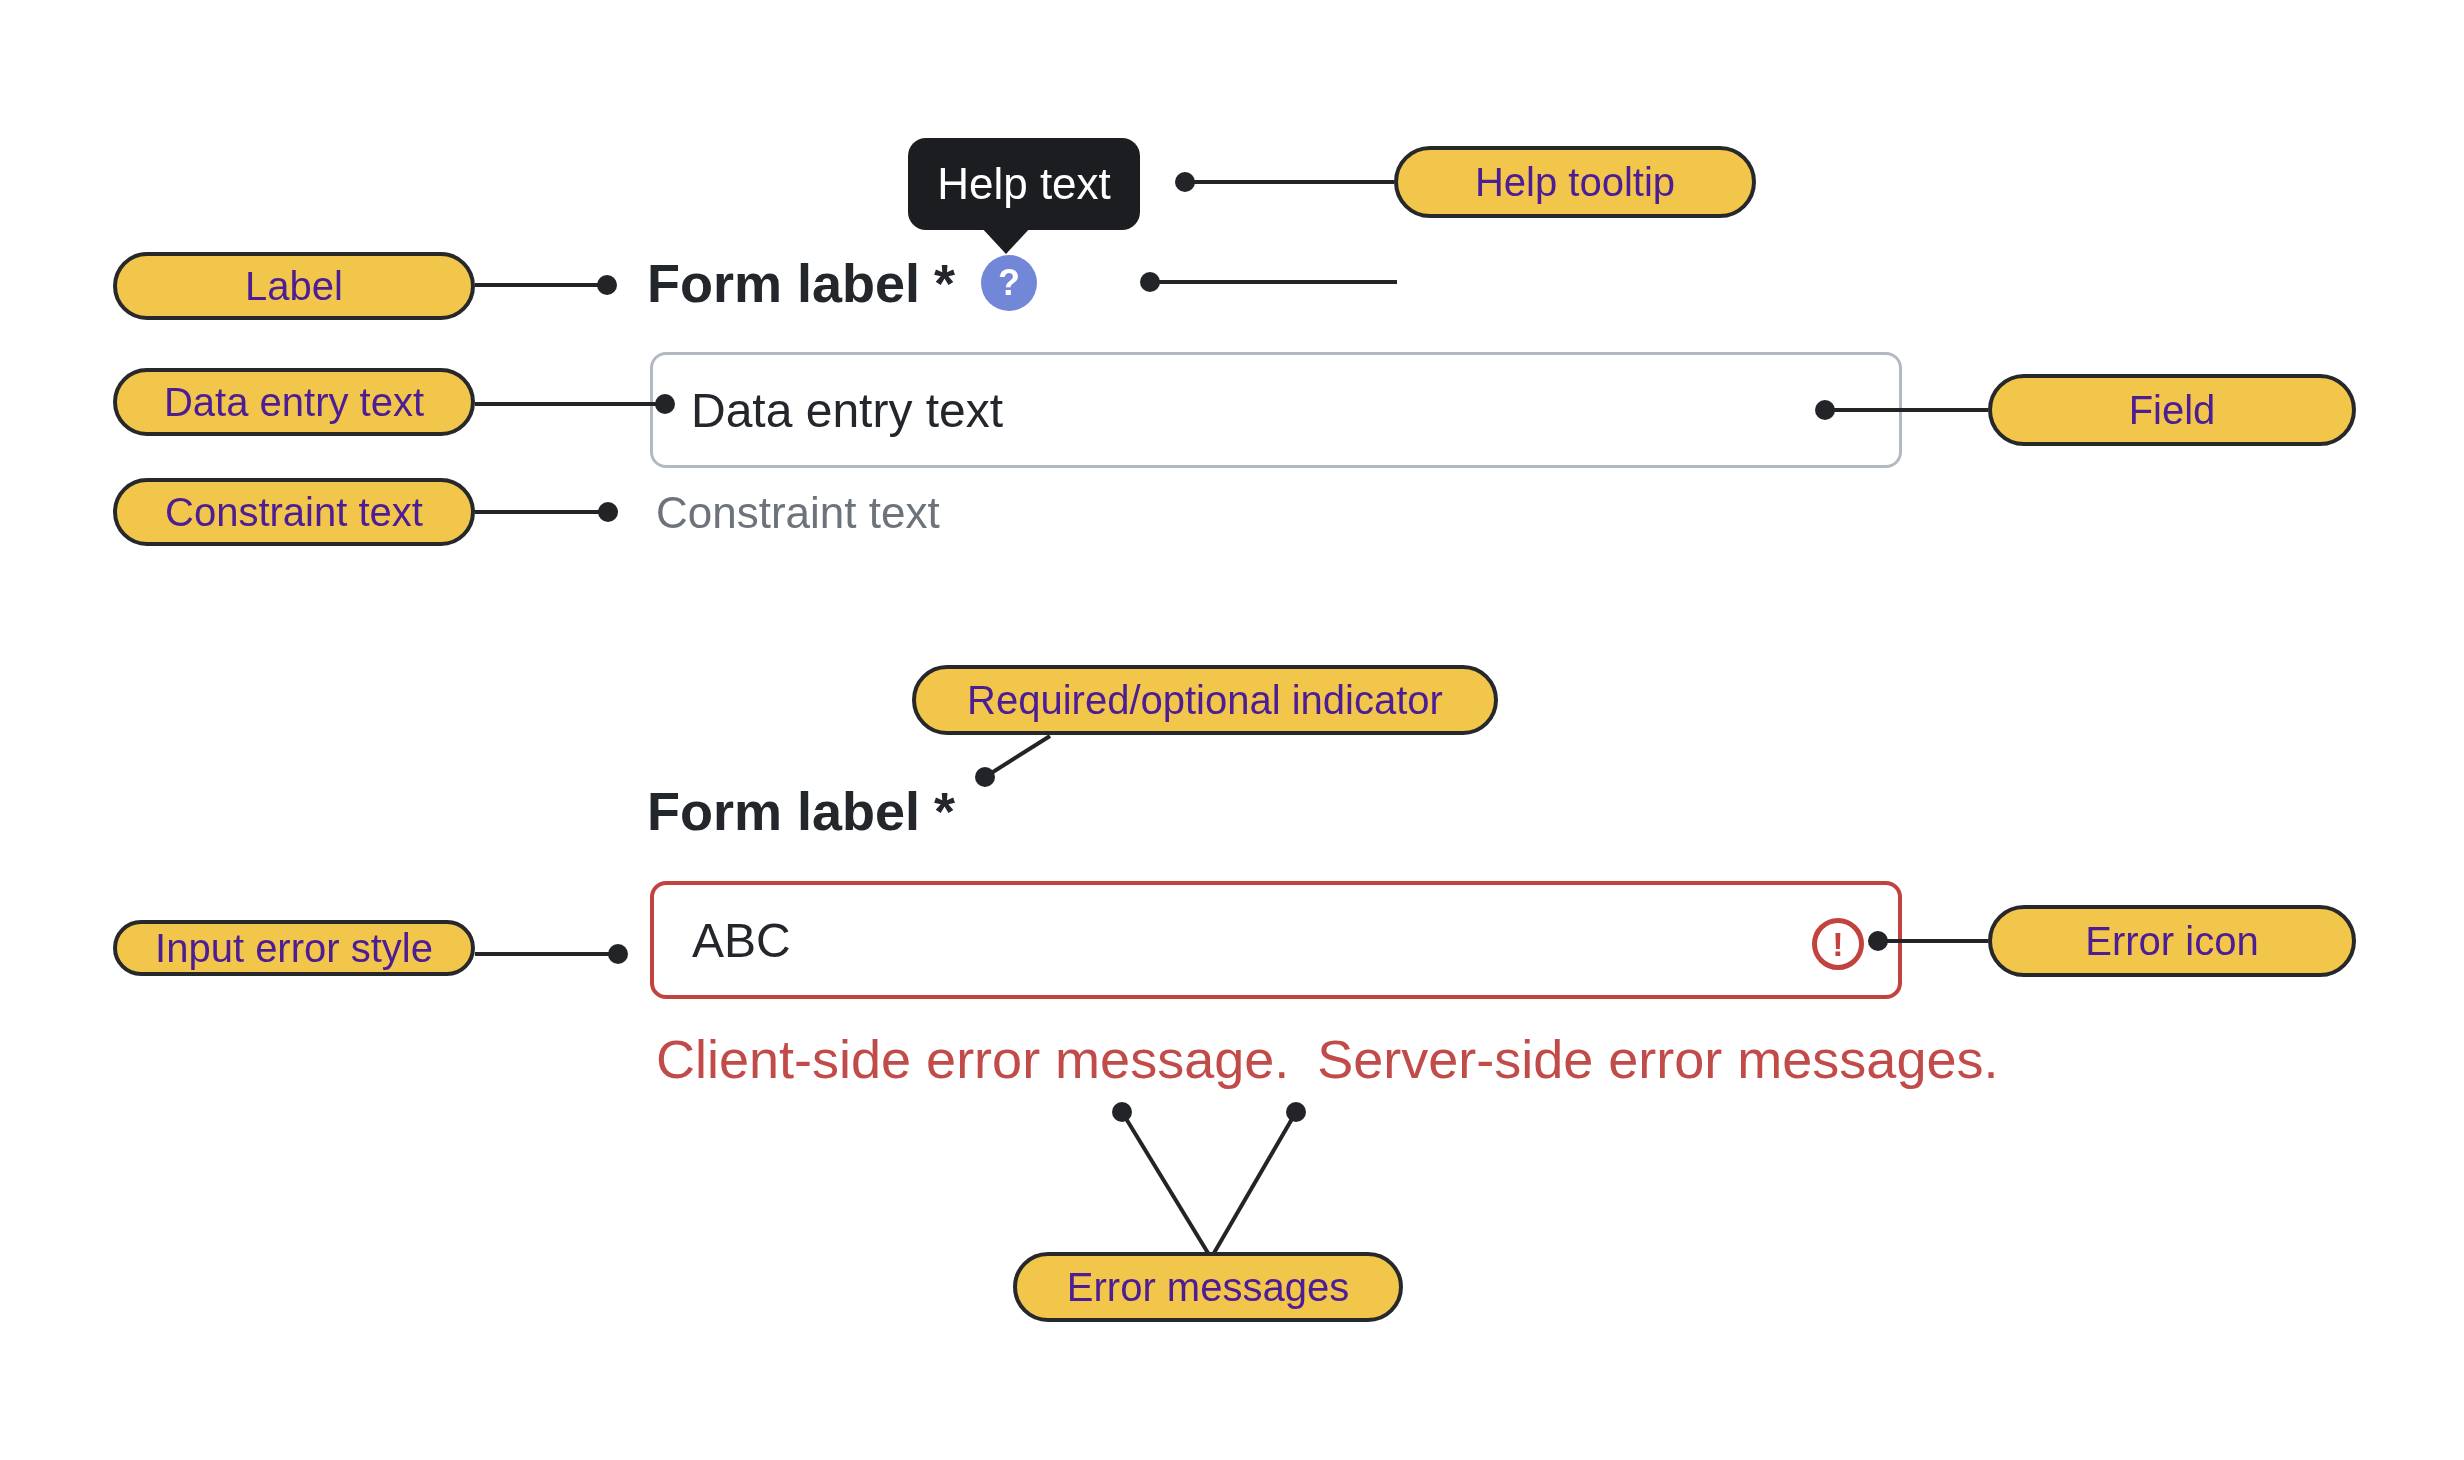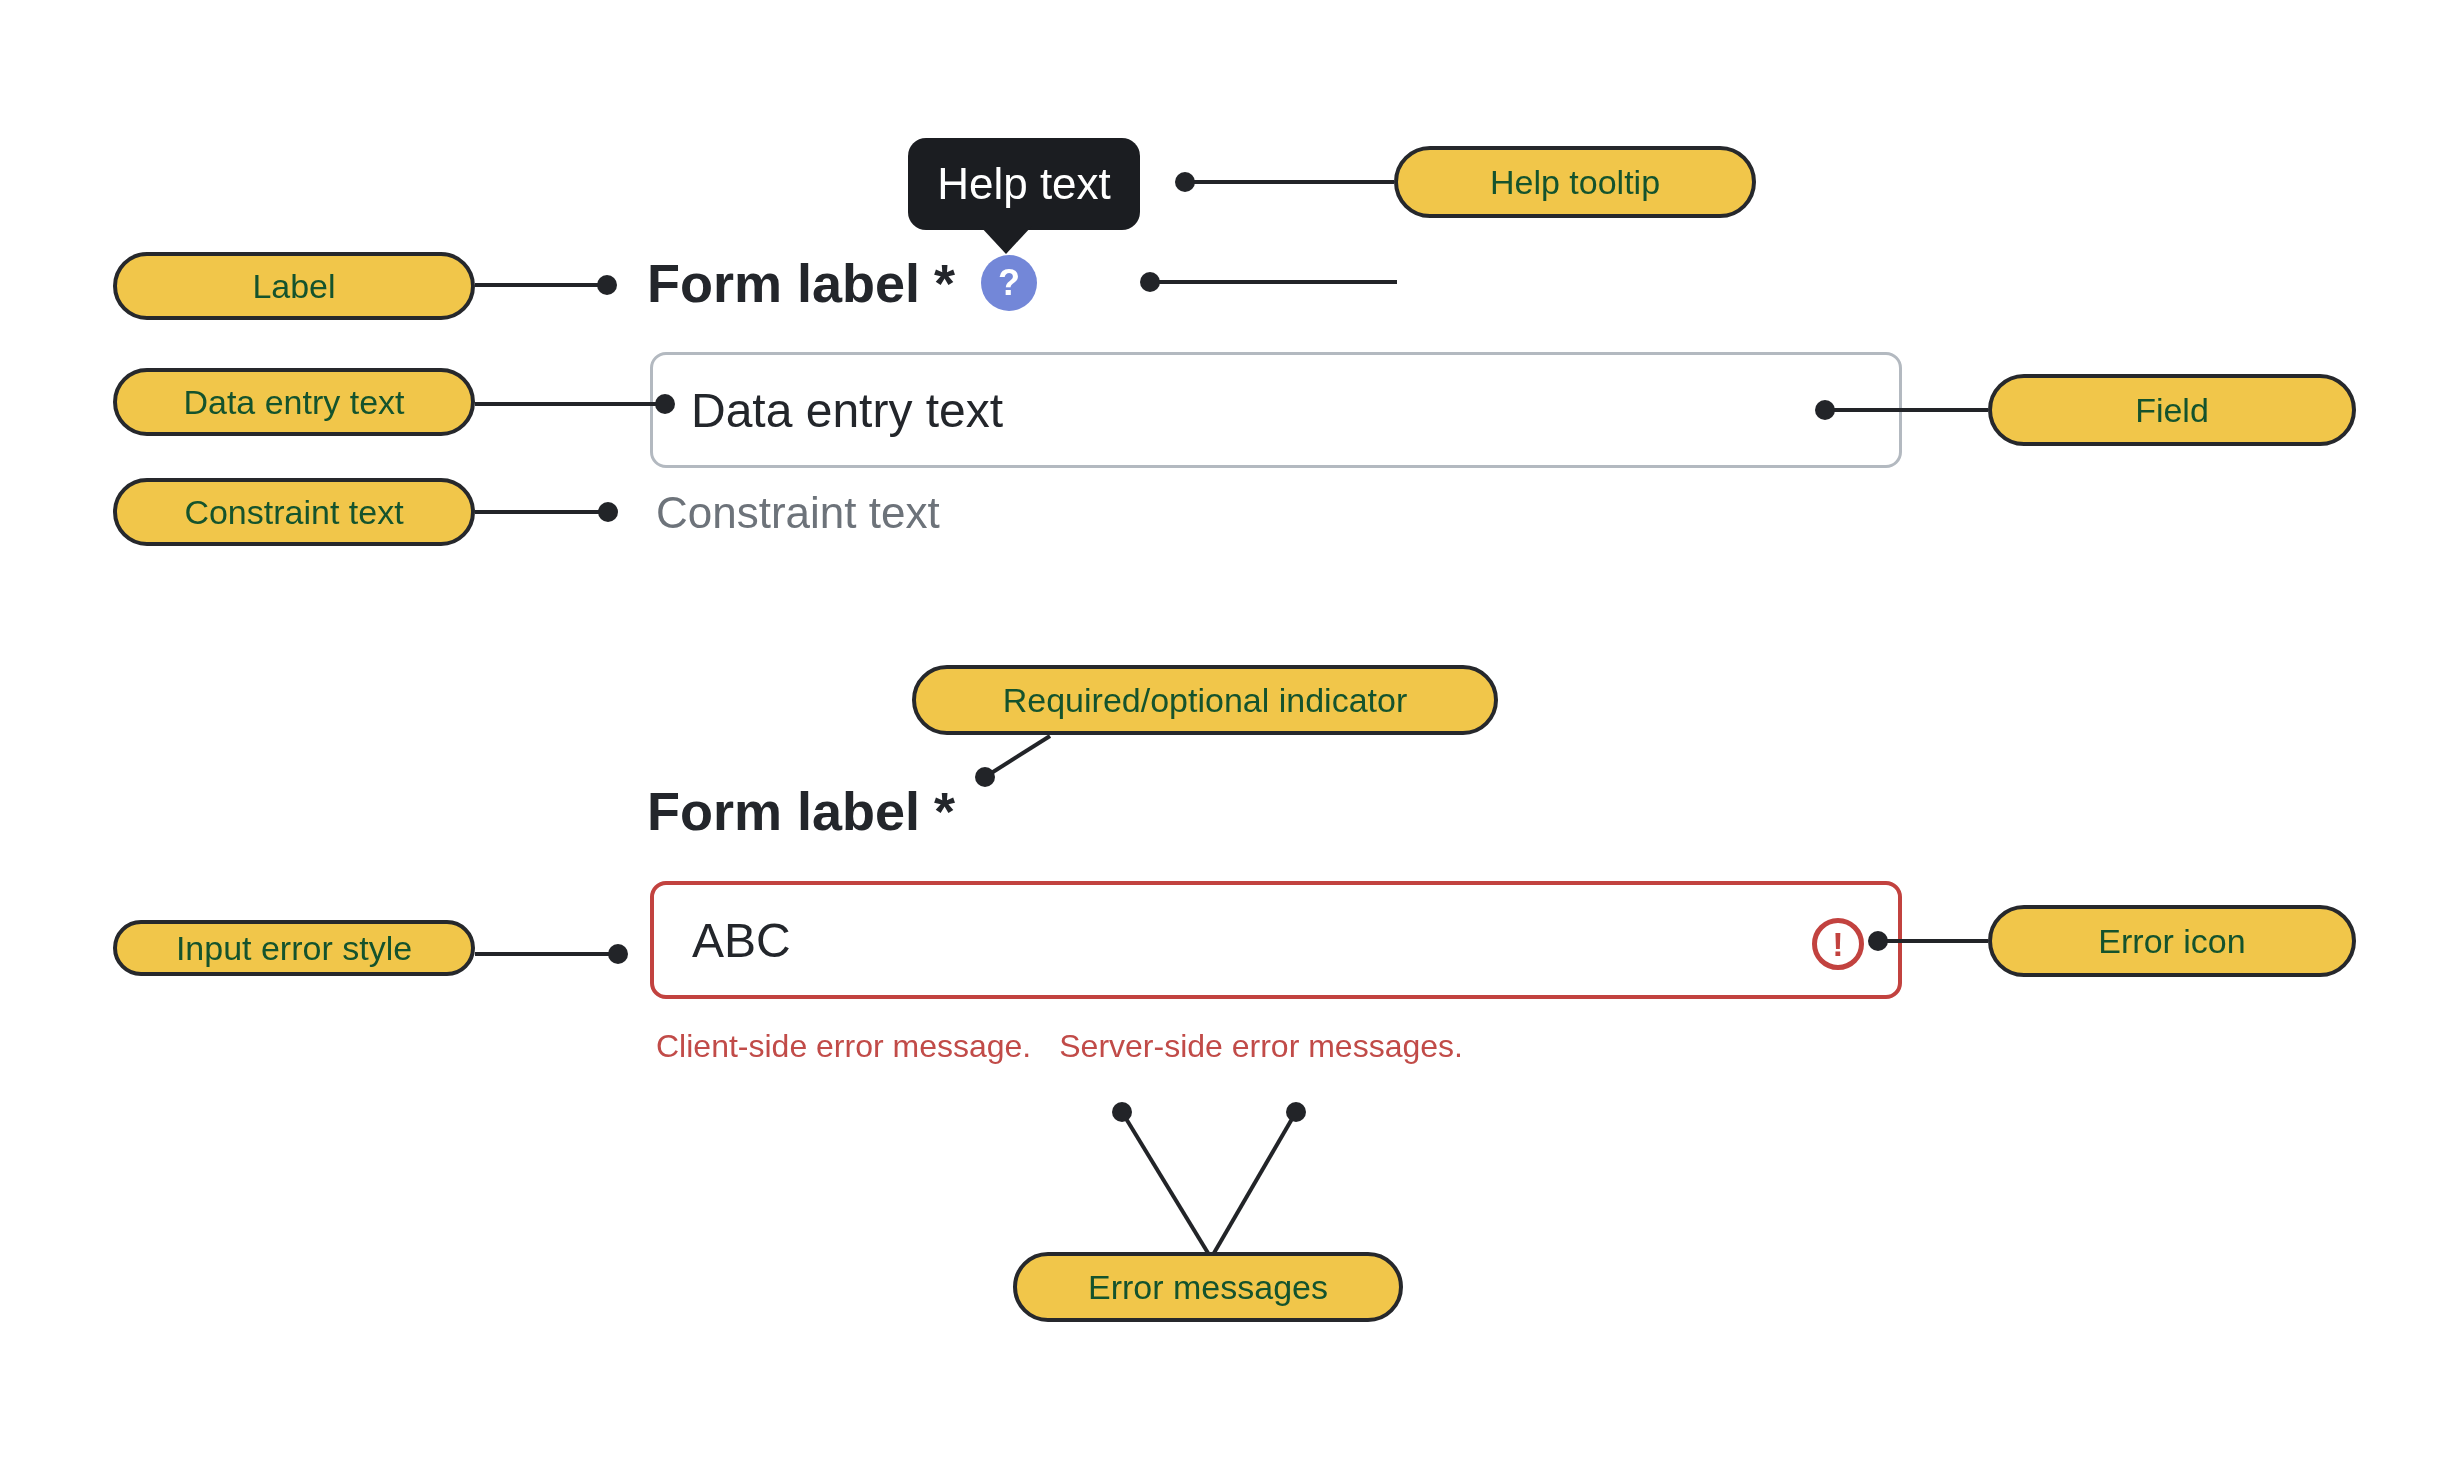--- a/index.html
+++ b/index.html
@@ -16,21 +16,21 @@
     --connector:#222428;
   }
   *{margin:0;padding:0;box-sizing:border-box;}
   html,body{width:2464px;height:1460px;background:#ffffff;overflow:hidden;
     font-family:"Liberation Sans","DejaVu Sans",sans-serif;}
   .canvas{position:absolute;left:0;top:0;width:2464px;height:1460px;}
 
   
   .pill{position:absolute;display:flex;align-items:center;justify-content:center;
     background:var(--annotation-yellow);border:4px solid var(--pill-border);
-    border-radius:40px;font-size:34px;color:#14532d;z-index:3;}
+    border-radius:40px;font-size:40px;color:#4c1d95;z-index:3;}
 
   
   .tooltip{position:absolute;left:908px;top:138px;width:232px;height:92px;
     background:var(--tooltip-bg);color:var(--tooltip-text);border-radius:18px;
     display:flex;align-items:center;justify-content:center;font-size:44px;z-index:3;text-align:right;}
   .tooltip-arrow{position:absolute;left:980px;top:226px;width:0;height:0;
     border-left:26px solid transparent;border-right:26px solid transparent;
     border-top:28px solid var(--tooltip-bg);z-index:3;}
 
   
@@ -51,21 +51,21 @@
   .field-error{top:881px;height:118px;border:4px solid var(--error-red);}
 
   .constraint{position:absolute;left:656px;top:488px;font-size:44px;
     color:var(--constraint-gray);}
 
   .error-icon-ring{position:absolute;left:1812px;top:918px;width:52px;height:52px;
     border:5px solid var(--error-red);border-radius:50%;display:flex;
     align-items:center;justify-content:center;font-size:34px;font-weight:700;
     color:var(--error-red);}
 
-  .error-line{position:absolute;left:656px;top:1028px;font-size:32px;
+  .error-line{position:absolute;left:656px;top:1028px;font-size:54px;
     color:var(--error-text-red);}
   .error-line .server{margin-left:28px;}
 
   svg.overlay{position:absolute;left:0;top:0;z-index:2;pointer-events:none;}
   svg.overlay line{stroke:var(--connector);stroke-width:4;}
   svg.overlay circle{fill:var(--connector);}
 </style>
 </head>
 <body>
 

